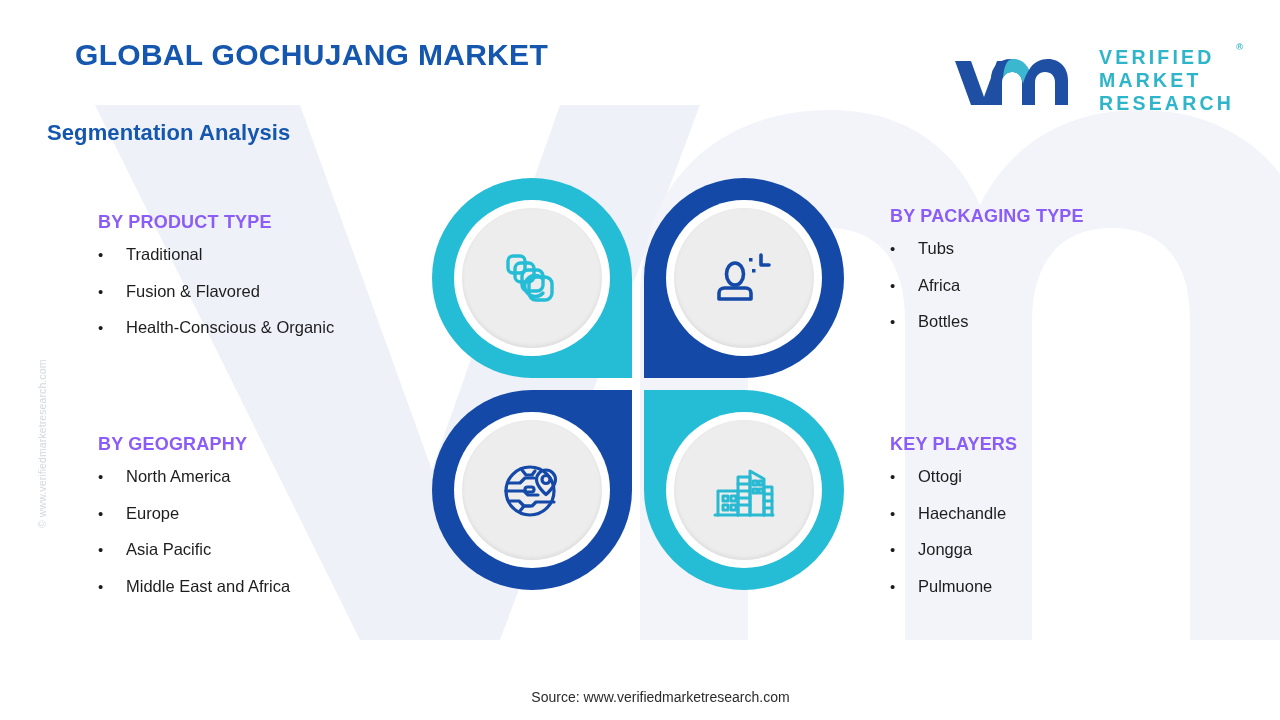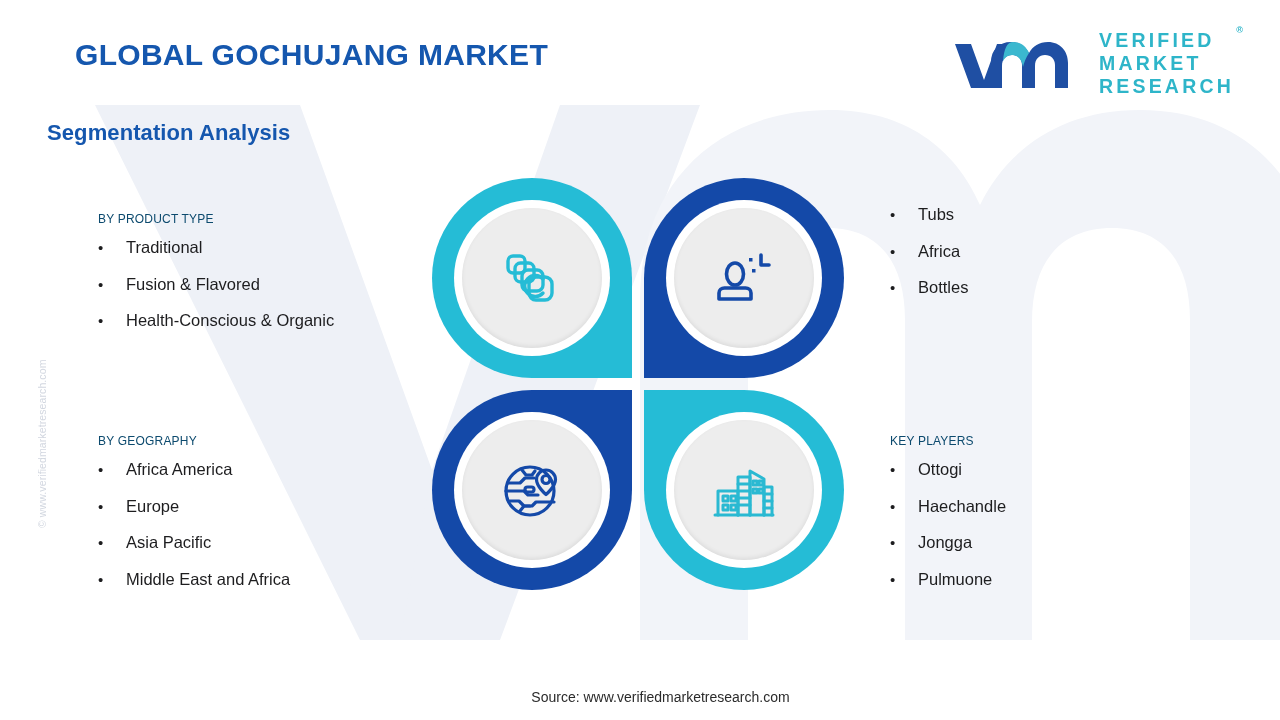--- a/index.html
+++ b/index.html
@@ -72,21 +72,21 @@
     font-weight: bold;
     color: #1557ae;
     letter-spacing: 0.1px;
     z-index: 5;
   }
 
   
   .logo {
     position: absolute;
     right: 46px;
-    top: 30px;
+    top: 47px;
     display: flex;
     align-items: center;
     gap: 30px;
     z-index: 5;
   }
   .logo-mark { width: 118px; height: 56px; display: block; }
   .logo-text {
     display: flex;
     flex-direction: column;
     justify-content: center;
@@ -106,23 +106,23 @@
     right: -9px;
     top: -5px;
     font-size: 9px;
     color: #2eb5c9;
     font-weight: bold;
   }
 
   
   .col-block { position: absolute; z-index: 5; }
   .block-title {
-    font-size: 12px;
-    font-weight: normal;
-    color: #0c4a6e;
+    font-size: 18px;
+    font-weight: bold;
+    color: #8b5cf6;
     letter-spacing: 0.2px;
     margin-bottom: 13px;
   }
   .bullet-list { list-style: none; }
   .bullet-item {
     display: flex;
     align-items: baseline;
     font-size: 16.5px;
     color: #1d1d1f;
     line-height: 1;
@@ -277,38 +277,39 @@
       <span class="bullet-text">Health-Conscious &amp; Organic</span>
     </li>
   </ul>
 </div>
 
 <div class="col-block" id="blk-geo">
   <div class="block-title">BY GEOGRAPHY</div>
   <ul class="bullet-list">
     <li class="bullet-item">
       <span class="bullet-dot">•</span>
-      <span class="bullet-text">Africa America</span>
+      <span class="bullet-text">North America</span>
     </li>
     <li class="bullet-item">
       <span class="bullet-dot">•</span>
       <span class="bullet-text">Europe</span>
     </li>
     <li class="bullet-item">
       <span class="bullet-dot">•</span>
       <span class="bullet-text">Asia Pacific</span>
     </li>
     <li class="bullet-item">
       <span class="bullet-dot">•</span>
       <span class="bullet-text">Middle East and Africa</span>
     </li>
   </ul>
 </div>
 
 <div class="col-block" id="blk-pack">
+  <div class="block-title">BY PACKAGING TYPE</div>
   <ul class="bullet-list">
     <li class="bullet-item">
       <span class="bullet-dot">•</span>
       <span class="bullet-text">Tubs</span>
     </li>
     <li class="bullet-item">
       <span class="bullet-dot">•</span>
       <span class="bullet-text">Africa</span>
     </li>
     <li class="bullet-item">

